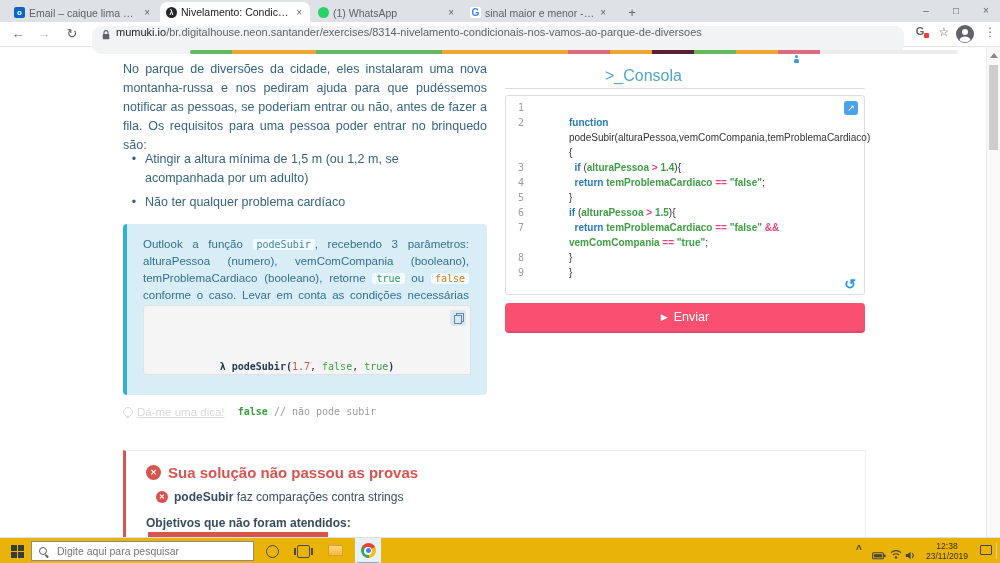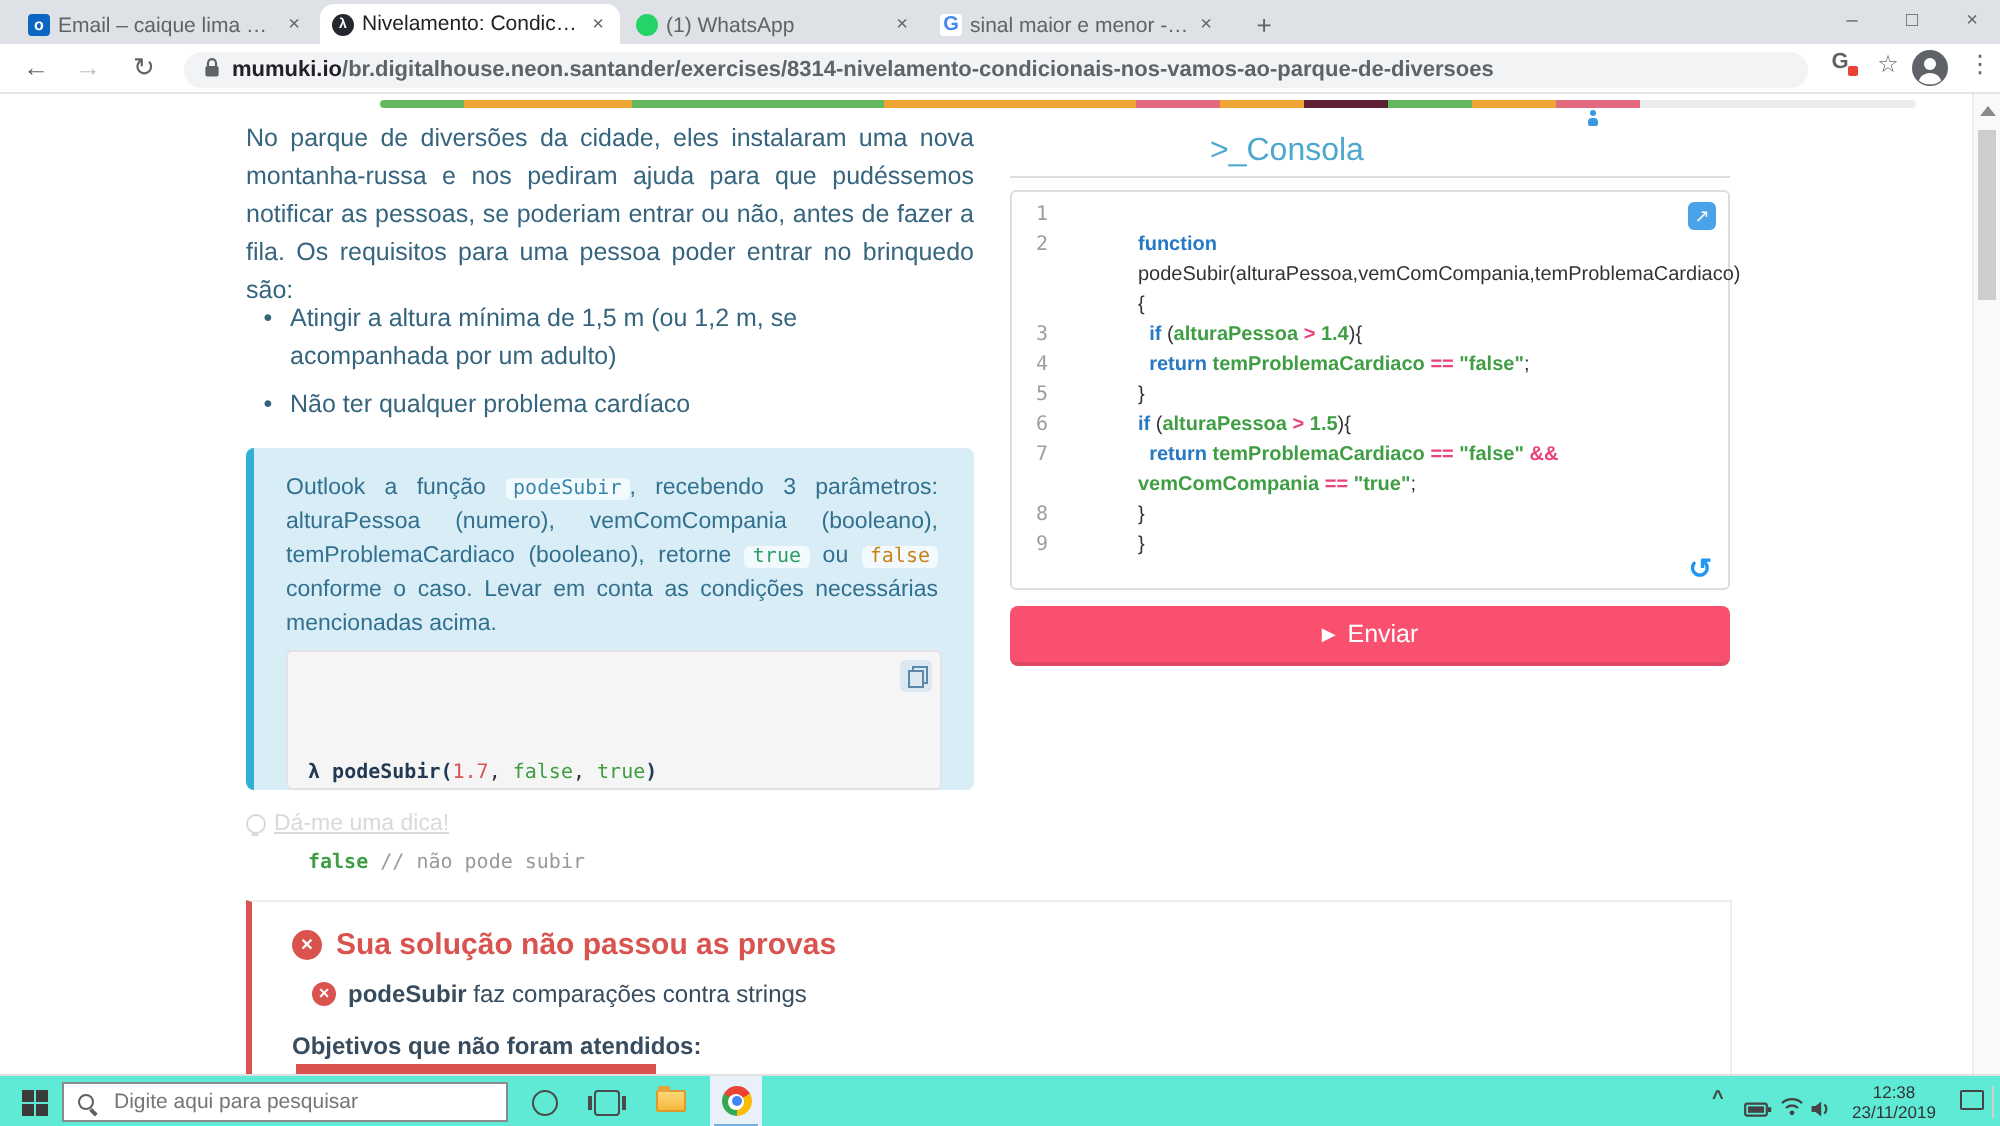--- a/index.html
+++ b/index.html
@@ -18,22 +18,22 @@
   .fav-outlook{background:#0a66c2;}
   .fav-mumuki{background:#23282e;border-radius:50%;font-size:7px;}
   .fav-whatsapp{background:#25d366;border-radius:50%;}
   .fav-google{background:#fff;color:#4285f4;font-size:10px;}
   #newtab{left:622px;top:3px;width:20px;height:19px;text-align:center;line-height:19px;
           font-size:13px;color:#5f6368;}
   .winctl{top:0;width:28px;height:22px;text-align:center;line-height:22px;font-size:10px;color:#5f6368;}
   #toolbar{left:0;top:22px;width:1000px;height:25px;background:#fff;border-bottom:1px solid #e3e5e8;box-sizing:border-box;}
   .navic{top:26px;font-size:13px;color:#5f6368;width:20px;text-align:center;}
   .navic.disabled{color:#bdc1c6;}
-  #omnibox{left:92px;top:26px;width:812px;height:18px;background:#f1f3f4;border-radius:9px;
-           display:flex;align-items:center;padding:0 10px;box-sizing:border-box;overflow:hidden;font-weight:bold;}
+  #omnibox{left:92px;top:26px;width:812px;height:28px;background:#f1f3f4;border-radius:9px;
+           display:flex;padding:0 10px;box-sizing:border-box;overflow:hidden;}
   #urltext{font-size:11px;white-space:nowrap;overflow:hidden;margin-left:6px;}
   .host{color:#202124;}
   .path{color:#5f6368;}
   .tbic{top:25px;font-size:12px;color:#5f6368;width:20px;text-align:center;}
   #extg{font-weight:bold;font-size:11px;}
   #extg .badge{position:absolute;right:1px;bottom:-1px;width:5px;height:5px;background:#e94235;border-radius:1px;}
   #avatar{left:956px;top:25px;width:18px;height:18px;}
   
   #progress{left:190px;top:50px;width:630px;height:4px;display:flex;border-radius:2px 0 0 2px;overflow:hidden;}
   .seg{flex:1;height:4px;}
@@ -54,21 +54,21 @@
   #callout{left:123px;top:224px;width:364px;height:171px;background:#d9edf7;border-left:4px solid #31b0d5;
            border-radius:4px;box-sizing:border-box;padding:12px 18px 0 16px;color:#31708f;
            font-size:11.5px;line-height:17px;text-align:justify;}
   .chip{font-family:"DejaVu Sans Mono",monospace;font-size:10px;background:#f3fafd;border-radius:3px;padding:0 4px;}
   .chip-fn{color:#3a87ad;}
   .chip-true{color:#2c9e63;}
   .chip-false{color:#c9821c;}
   #codesample{position:absolute;left:16px;top:81px;width:328px;height:70px;background:#f5f5f6;
               border:1px solid #e2e2e6;border-radius:3px;box-sizing:border-box;padding:8px 10px;
               font-family:"DejaVu Sans Mono",monospace;font-size:10px;line-height:15px;color:#333;
-              white-space:pre-wrap;text-align:left;margin-top:20px;}
+              white-space:pre-wrap;text-align:center;}
   #copybtn{position:absolute;right:4px;top:4px;width:16px;height:16px;background:#dce8f1;border-radius:3px;}
   #copybtn .sq{position:absolute;left:4px;top:5px;width:6px;height:7px;border:1px solid #5b87a8;background:#dce8f1;}
   #copybtn .sq2{position:absolute;left:6px;top:3px;width:6px;height:7px;border:1px solid #5b87a8;background:#dce8f1;}
   .lam{color:#1f3a52;font-weight:bold;}
   .fnb{color:#1f3a52;font-weight:bold;}
   .numr{color:#d9534f;}
   .boolg{color:#3f9e44;}
   .resg{color:#3f9e44;font-weight:bold;}
   .cmt{color:#9a9a9a;}
   
@@ -115,21 +115,21 @@
   #rsub{margin-top:12px;color:#374c5e;font-size:12px;font-weight:bold;}
   #ritem{margin-top:9px;margin-left:10px;display:flex;align-items:center;color:#374c5e;font-size:12px;}
   #ritem .b{font-weight:bold;}
   #partialbar{left:148px;top:532px;width:180px;height:5px;background:#d9534f;}
   
   #scrollbar{left:986px;top:47px;width:14px;height:516px;background:#f9f9f9;border-left:1px solid #ededed;box-sizing:border-box;}
   #sb-arrow{position:absolute;left:3px;top:6px;width:0;height:0;border-left:4px solid transparent;
             border-right:4px solid transparent;border-bottom:5px solid #8a8a8a;}
   #sb-thumb{position:absolute;left:2px;top:18px;width:9px;height:85px;background:#cdcdcd;}
   
-  #taskbar{left:0;top:537px;width:1000px;height:26px;background:#5eead4;border-top:1px solid #e0e0e0;
+  #taskbar{left:0;top:537px;width:1000px;height:26px;background:#eab308;border-top:1px solid #e0e0e0;
            box-sizing:border-box;z-index:50;}
   #start{position:absolute;left:11px;top:7px;width:13px;height:13px;display:grid;
          grid-template-columns:6px 6px;grid-template-rows:6px 6px;gap:1px;}
   #start i{background:#3b3b3b;}
   #tbsearch{position:absolute;left:31px;top:3px;width:223px;height:20px;background:#fff;
             border:1px solid #8a8a8a;box-sizing:border-box;display:flex;align-items:center;padding:0 7px;}
   #tbsearch input{border:0;outline:0;font-size:10.5px;color:#444;flex:1;margin-left:7px;background:transparent;
                   font-family:"Liberation Sans",sans-serif;}
   .mag{width:9px;height:9px;position:relative;flex:0 0 auto;}
   .mag::before{content:"";position:absolute;left:0;top:0;width:6px;height:6px;border:1.4px solid #5f5f5f;border-radius:50%;}

